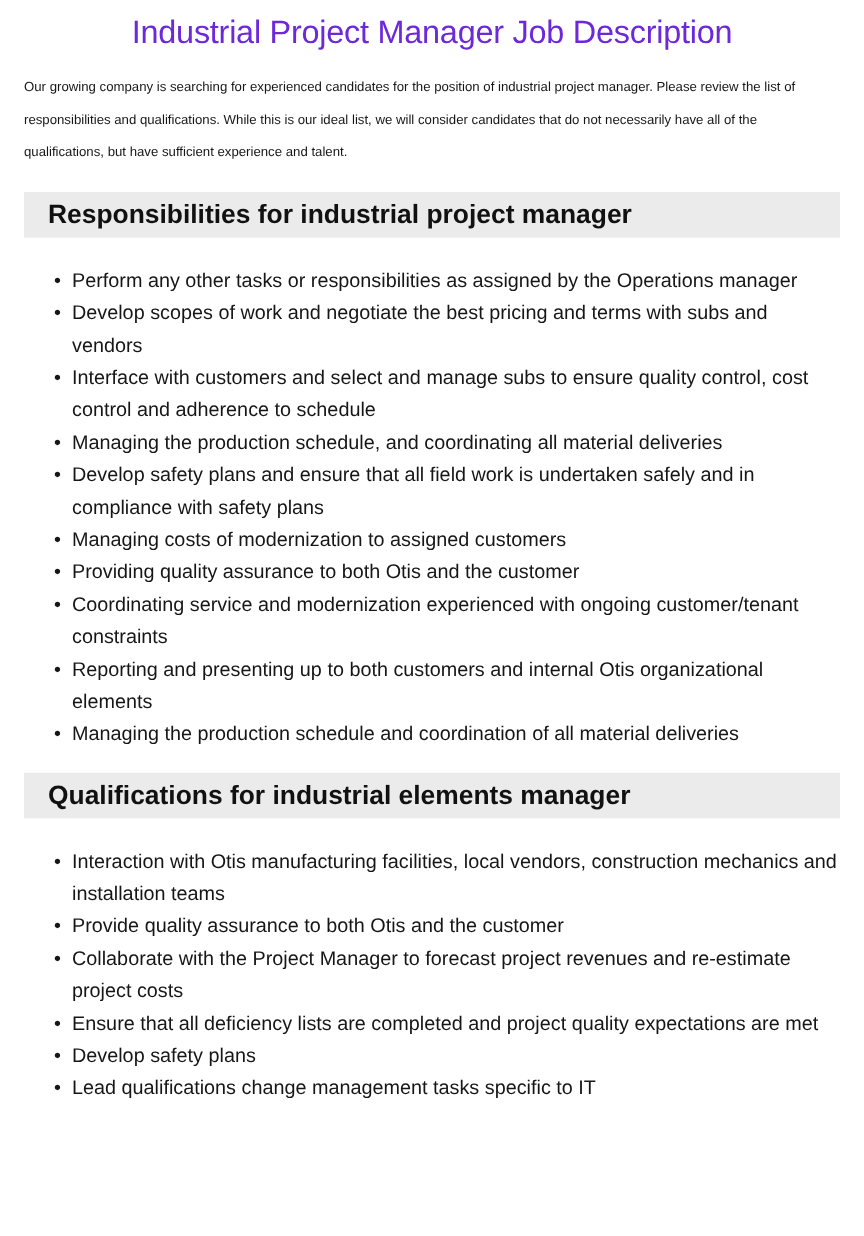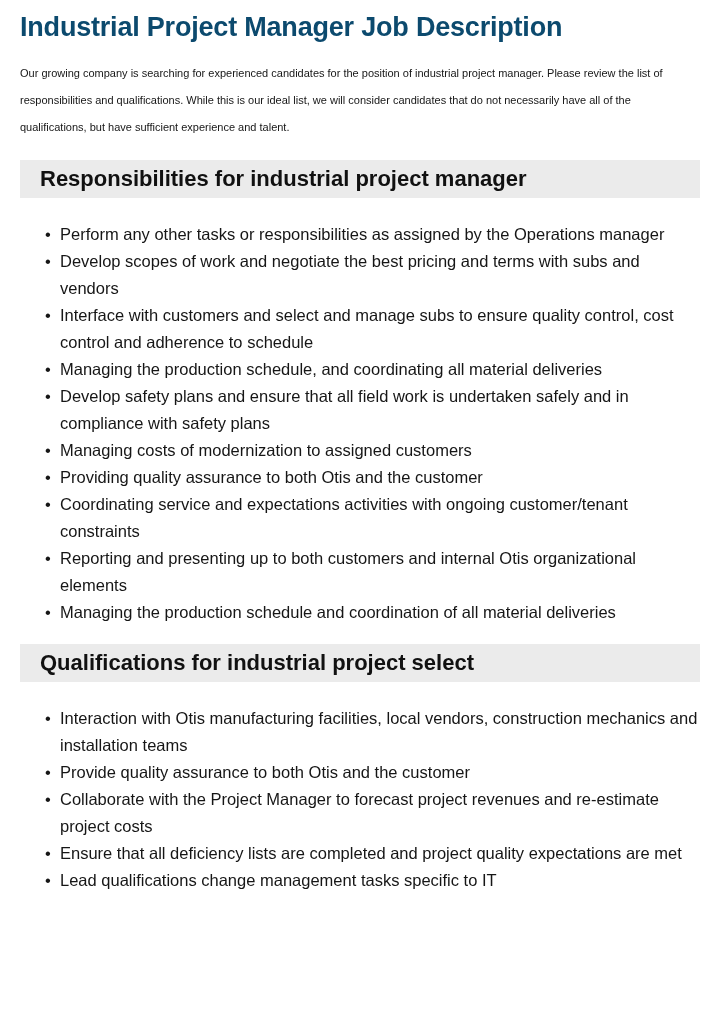--- a/index.html
+++ b/index.html
@@ -15,23 +15,23 @@
     color: #161616;
     -webkit-font-smoothing: antialiased;
   }
   .page {
     padding: 0 20px;
   }
   .doc-title {
     margin: 10px 0 16px;
     font-size: 27px;
     line-height: 34px;
-    font-weight: bold;
-    text-align: left;
-    color: #0c4a6e;
+    font-weight: normal;
+    text-align: center;
+    color: #6d28d9;
     letter-spacing: -0.2px;
   }
   .intro {
     margin: 0 0 19px;
     font-size: 11px;
     line-height: 27px;
   }
   .section-heading {
     height: 38px;
     display: flex;
@@ -76,30 +76,31 @@
   <section class="section">
     <div class="section-heading" style="background: rgb(235, 235, 235);">Responsibilities for industrial project manager</div>
     <ul>
         <li>Perform any other tasks or responsibilities as assigned by the Operations manager</li>
         <li>Develop scopes of work and negotiate the best pricing and terms with subs and vendors</li>
         <li>Interface with customers and select and manage subs to ensure quality control, cost control and adherence to schedule</li>
         <li>Managing the production schedule, and coordinating all material deliveries</li>
         <li>Develop safety plans and ensure that all field work is undertaken safely and in compliance with safety plans</li>
         <li>Managing costs of modernization to assigned customers</li>
         <li>Providing quality assurance to both Otis and the customer</li>
-        <li>Coordinating service and expectations activities with ongoing customer/tenant constraints</li>
+        <li>Coordinating service and modernization experienced with ongoing customer/tenant constraints</li>
         <li>Reporting and presenting up to both customers and internal Otis organizational elements</li>
         <li>Managing the production schedule and coordination of all material deliveries</li>
       </ul>
   </section>
 
   <section class="section">
-    <div class="section-heading" style="background: rgb(235, 235, 235);">Qualifications for industrial project select</div>
+    <div class="section-heading" style="background: rgb(235, 235, 235);">Qualifications for industrial elements manager</div>
     <ul>
         <li>Interaction with Otis manufacturing facilities, local vendors, construction mechanics and installation teams</li>
         <li>Provide quality assurance to both Otis and the customer</li>
         <li>Collaborate with the Project Manager to forecast project revenues and re-estimate project costs</li>
         <li>Ensure that all deficiency lists are completed and project quality expectations are met</li>
+        <li>Develop safety plans</li>
         <li>Lead qualifications change management tasks specific to IT</li>
       </ul>
   </section>
 
 </div>
 
 </body></html>

